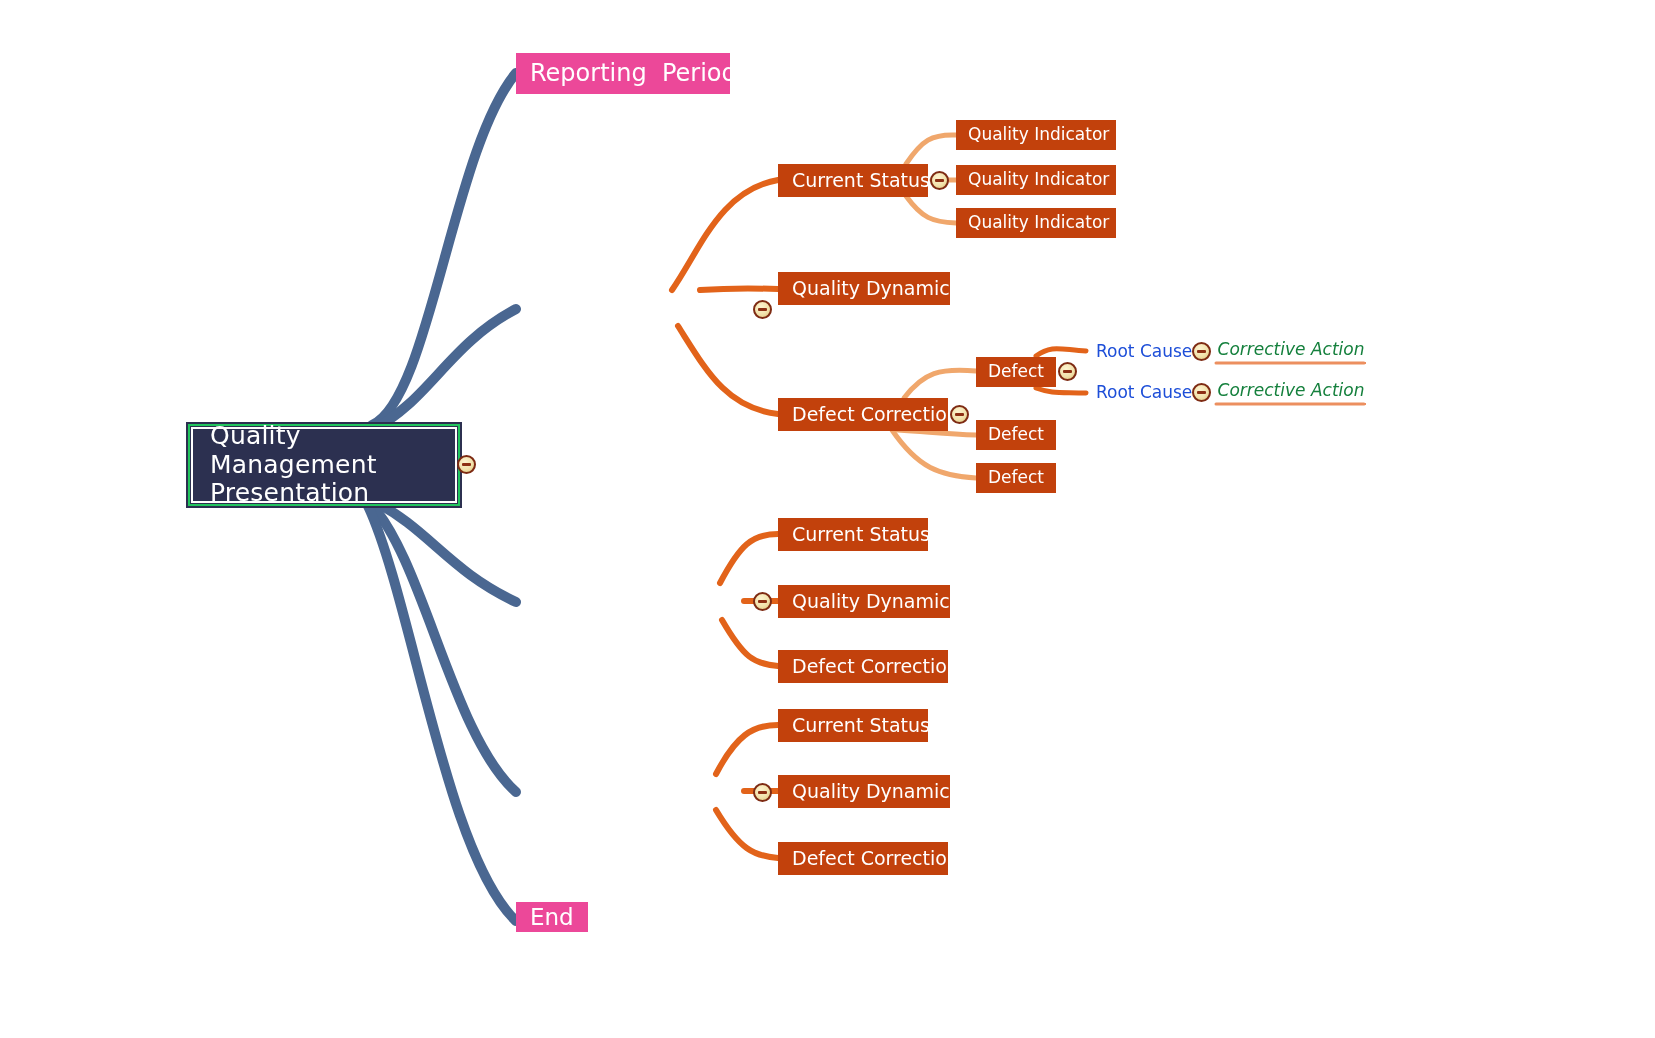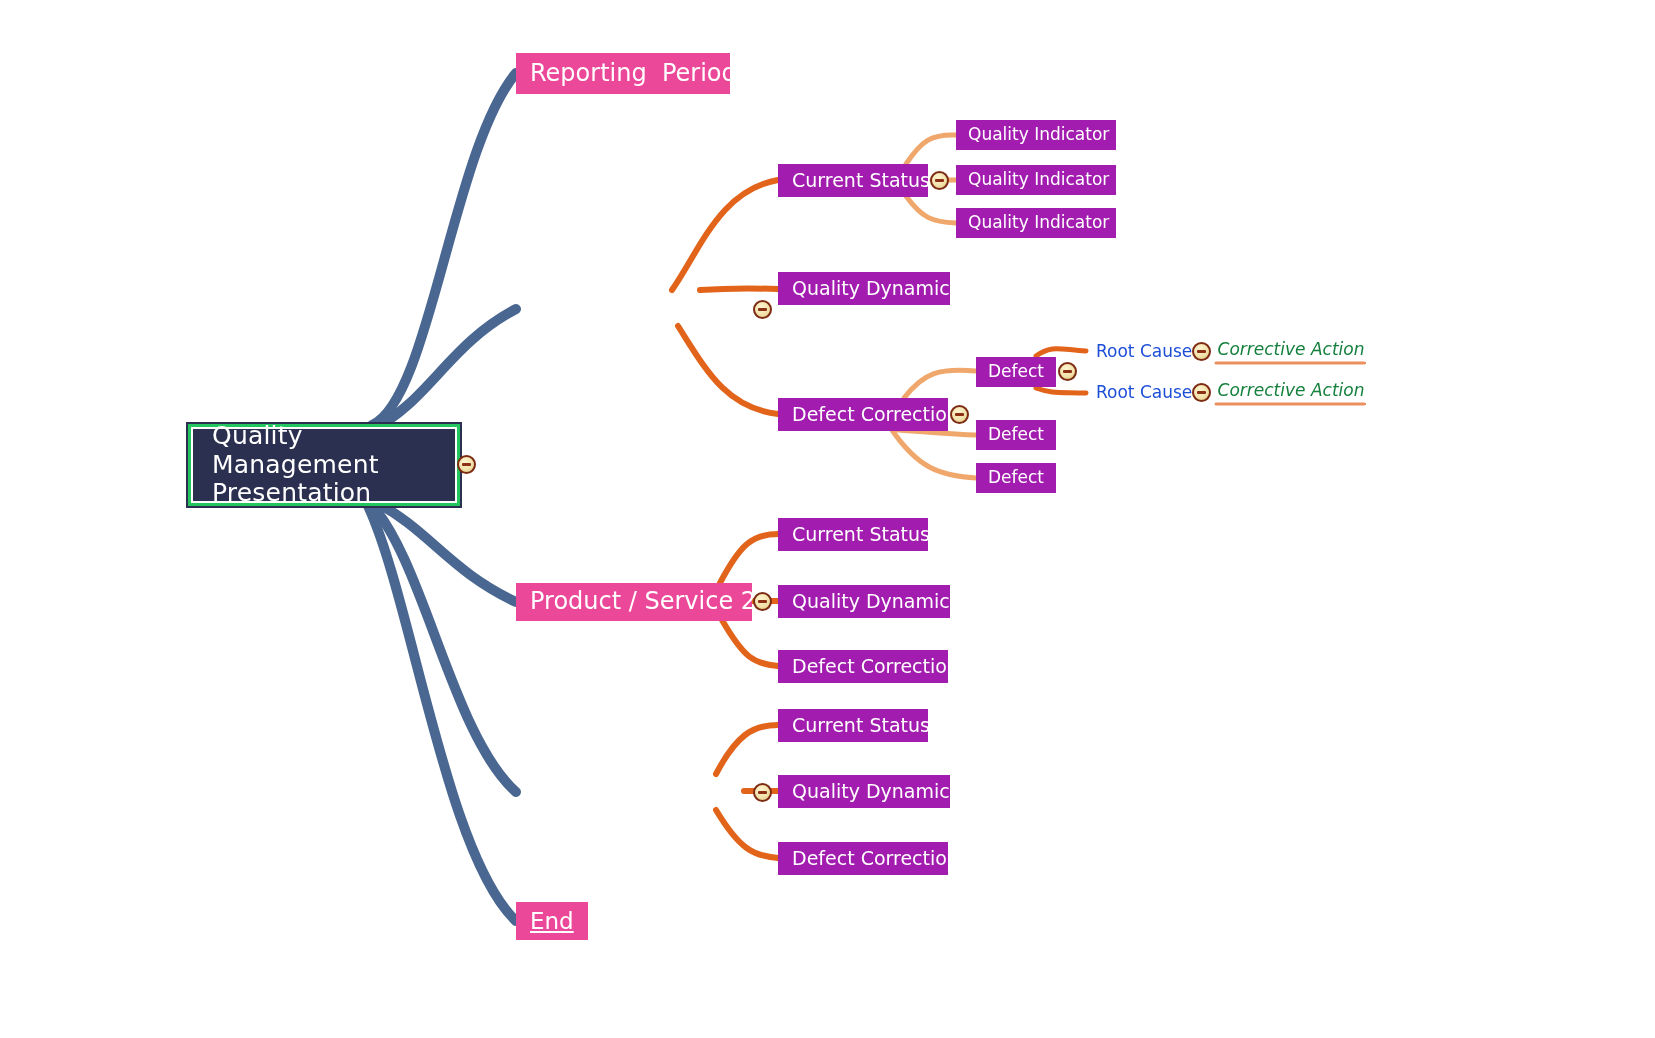--- a/index.html
+++ b/index.html
@@ -33,21 +33,21 @@
     display: flex;
     align-items: center;
     white-space: pre;
     color: #ffffff;
     line-height: 1.15;
   }
 
   
   .node.root {
     background: #2c3050;
-    border: 4px solid #22c55e;
+    border: 2px solid #22c55e;
     outline: 2px solid #ffffff;
     outline-offset: -5px;
     box-shadow: 0 0 0 2px #2c3050;
     font-size: 25px;
     padding: 8px 20px;
     letter-spacing: 0.2px;
     align-items: center;
   }
   .node.root .rootlabel {
     display: block;
@@ -59,21 +59,21 @@
     background: #ec4899;
     font-size: 24px;
     padding: 4px 14px;
   }
   .node.blue.small {
     font-size: 23px;
   }
 
   
   .node.orange {
-    background: #a21caf;
+    background: #c2410c;
     font-size: 19px;
     padding: 4px 14px;
   }
   .node.orange.lvl3 {
     font-size: 17px;
     padding: 3px 12px;
   }
 
   
   .node.plain {
@@ -236,23 +236,20 @@
   </div>
   <div class="toggle" style="left:1192px; top:383px;"></div>
 
   <div class="node underlined" style="left:1216px; top:340px; width:150px; height:24px;">
     <span>Corrective Action</span>
   </div>
   <div class="node underlined" style="left:1216px; top:381px; width:150px; height:24px;">
     <span>Corrective Action</span>
   </div>
 
-  <div class="node blue" style="left:516px; top:583px; width:236px; height:38px;">
-    <span>Product / Service 2</span>
-  </div>
   <div class="toggle" style="left:753px; top:592px;"></div>
 
   <div class="node orange" style="left:778px; top:518px; width:150px; height:33px;">
     <span>Current Status</span>
   </div>
   <div class="node orange" style="left:778px; top:585px; width:172px; height:33px;">
     <span>Quality Dynamics</span>
   </div>
   <div class="node orange" style="left:778px; top:650px; width:170px; height:33px;">
     <span>Defect Correction</span>
@@ -263,17 +260,17 @@
   <div class="node orange" style="left:778px; top:709px; width:150px; height:33px;">
     <span>Current Status</span>
   </div>
   <div class="node orange" style="left:778px; top:775px; width:172px; height:33px;">
     <span>Quality Dynamics</span>
   </div>
   <div class="node orange" style="left:778px; top:842px; width:170px; height:33px;">
     <span>Defect Correction</span>
   </div>
 
-  <div class="node blue small" style="left:516px; top:902px; width:72px; height:38px;text-decoration:underline;">
+  <div class="node blue small" style="left:516px; top:902px; width:72px; height:30px;">
     <span>End</span>
   </div>
 
 </div>
 
 </body></html>

